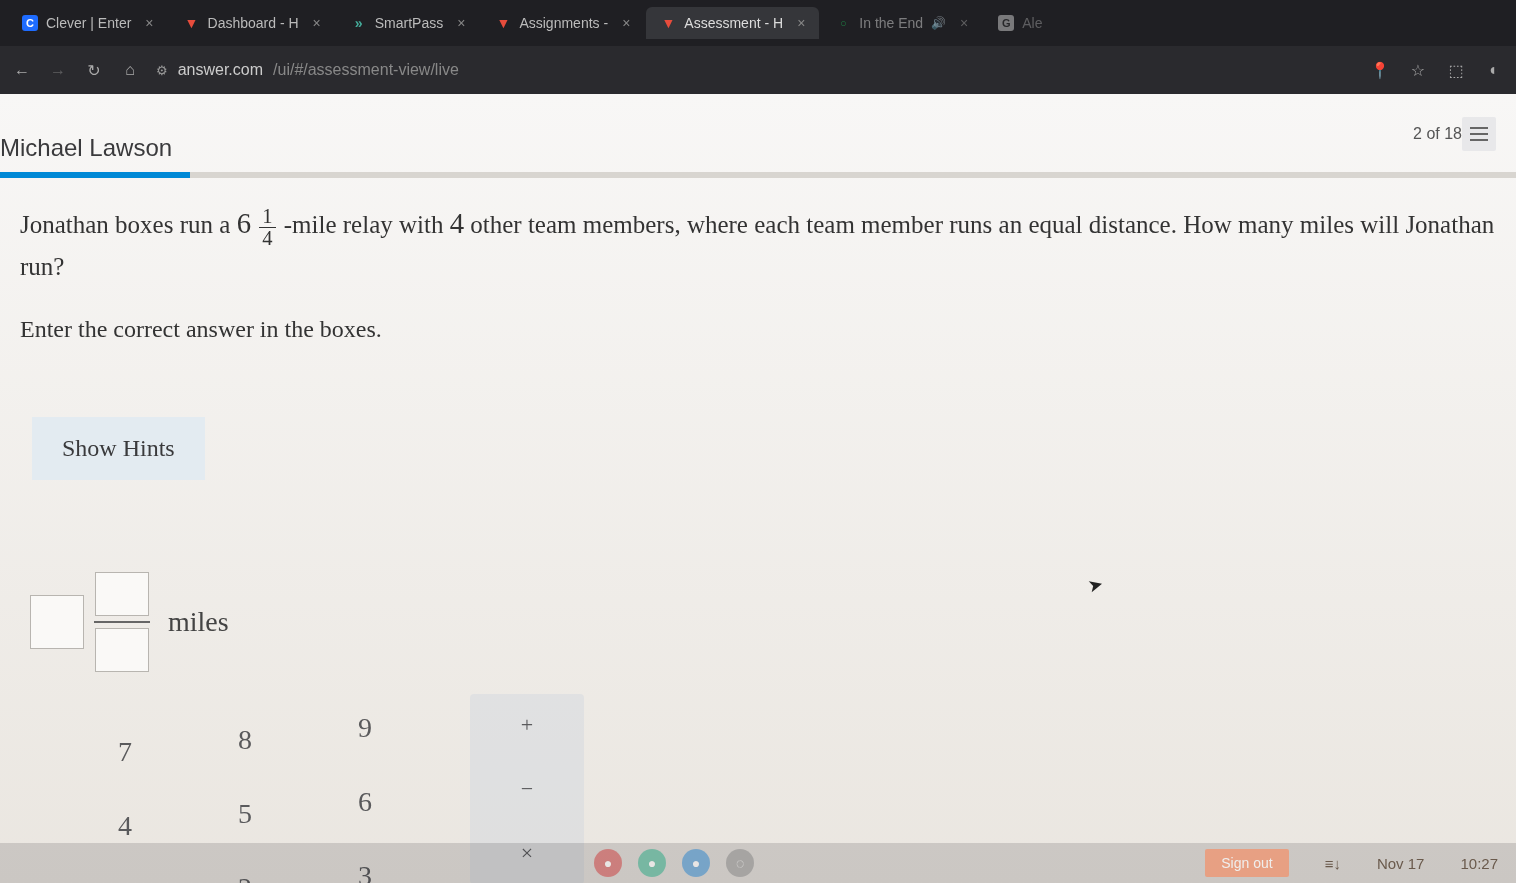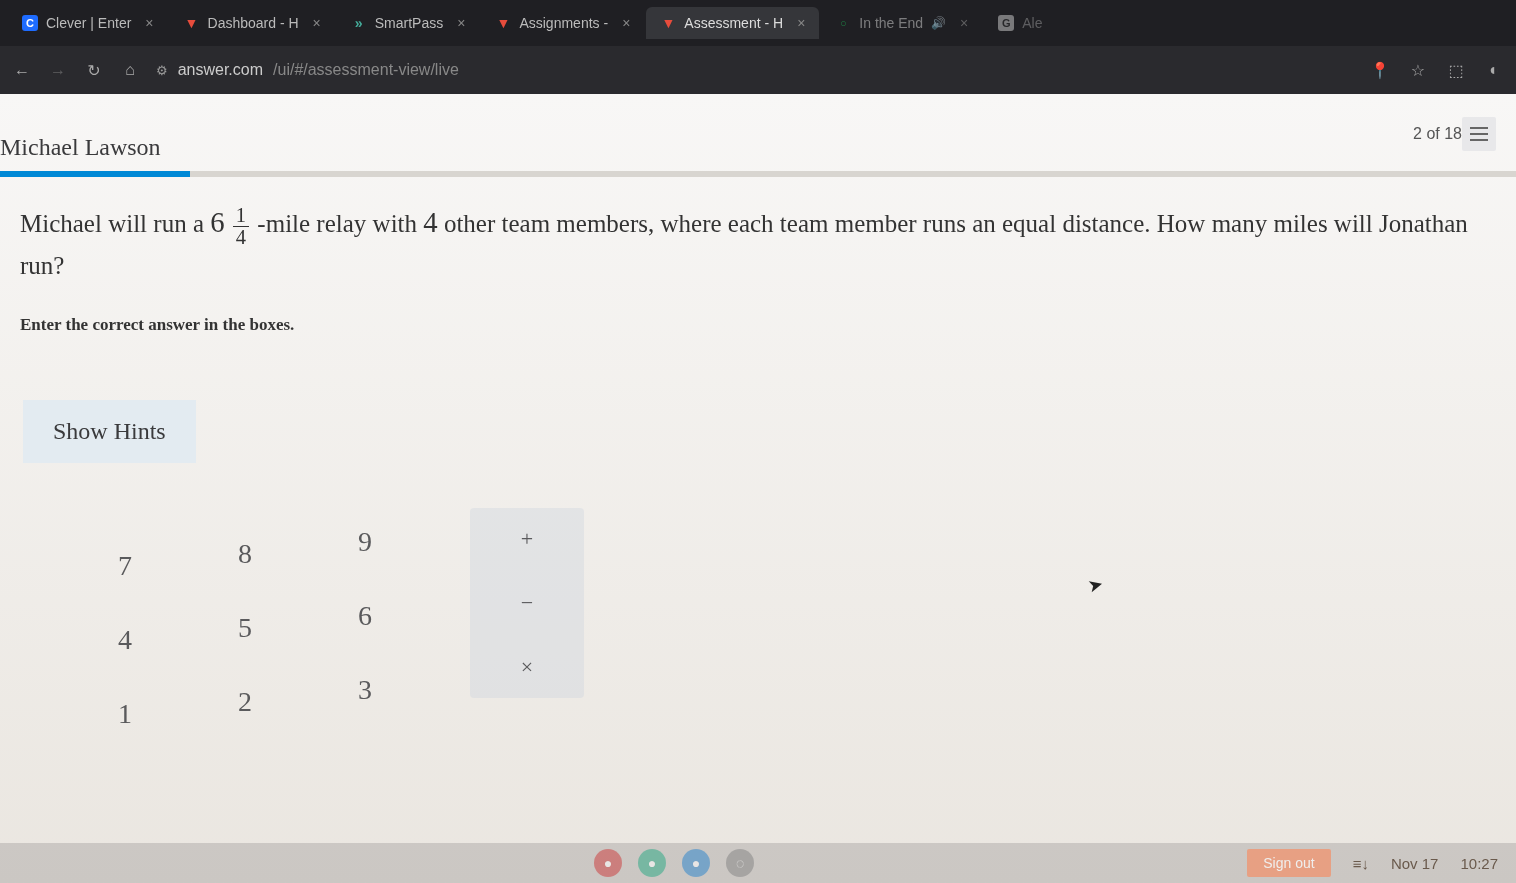--- a/index.html
+++ b/index.html
@@ -20,55 +20,55 @@
     
     .nav-bar { display: flex; align-items: center; height: 48px; padding: 0 12px; gap: 16px; background: #2a2a2e; }
     .nav-icon { width: 20px; height: 20px; color: #aaa; display: flex; align-items: center; justify-content: center; }
     .url-bar { flex: 0 0 auto; color: #ccc; font-size: 16px; display: flex; align-items: center; gap: 10px; }
     .url-path { color: #888; }
     .nav-right { margin-left: auto; display: flex; gap: 18px; }
     
     
     .page { background: linear-gradient(180deg, #f8f7f6 0%, #eae6e0 100%); height: calc(100% - 94px); position: relative; }
     .header { display: flex; align-items: center; padding: 12px 20px 10px 0; }
-    .student-name { font-size: 24px; color: #3a3a3c; font-family: Liberation Serif, serif; margin-top: 28px; }
+    .student-name { font-size: 24px; color: #3a3a3c; font-family: Liberation Sans, sans-serif; margin-top: 28px; }
     .progress-indicator { margin-left: auto; font-size: 16px; color: #555; margin-right: 0; }
     .menu-btn { width: 34px; height: 34px; background: #e8e8ea; display: flex; align-items: center; justify-content: center; border-radius: 2px; }
     .progress-bar { height: 6px; background: #d8d5d0; position: relative; }
     .progress-fill { height: 100%; background: #0089d6; width: 12.5%; }
     
     .question-area { padding: 24px 20px; }
     .question-text { font-size: 25px; color: #333; font-family: Georgia, "Times New Roman", serif; line-height: 1.5; }
     .frac { display: inline-flex; flex-direction: column; align-items: center; font-size: 0.82em; vertical-align: middle; line-height: 1; margin: 0 2px; }
     .frac .n { border-bottom: 1.5px solid #333; padding: 0 3px; }
     .frac .d { padding: 0 3px; }
     .big-num { font-size: 1.15em; }
-    .instruction { font-size: 17px; color: #333; font-family: Georgia, serif; margin-top: 30px; font-weight: bold; }
+    .instruction { font-size: 24px; color: #333; font-family: Georgia, serif; margin-top: 30px; }
     
     .answer-panel { margin: 18px 0 0 0; }
-    .hints-btn { display: inline-block; padding: 18px 30px; background: #e3ebf1; color: #3a3a3c; font-size: 24px; font-family: Georgia, serif; border: none; margin: 23px; }
+    .hints-btn { display: inline-block; padding: 18px 30px; background: #e3ebf1; color: #3a3a3c; font-size: 24px; font-family: Georgia, serif; border: none; margin: 32px; }
     
     .answer-row { display: flex; align-items: center; gap: 14px; padding-left: 30px; margin-top: 60px; }
     .mixed-input { display: flex; align-items: center; gap: 10px; }
     .whole-box, .num-box, .den-box { border: 1.5px solid #b8b5b0; background: #faf9f7; }
     .whole-box { width: 54px; height: 54px; }
     .num-box, .den-box { width: 54px; height: 44px; }
     .frac-line { width: 56px; height: 2px; background: #666; margin: 0; }
     .unit-label { font-size: 28px; font-family: Georgia, serif; color: #444; margin-left: 4px; }
     
     .keypad { display: flex; gap: 90px; padding: 40px 90px 0 110px; font-family: Georgia, serif; align-items: flex-start; }
     .keypad-col { display: flex; flex-direction: column; gap: 42px; }
     .keypad-col.ops { gap: 38px; background: rgba(200,210,220,0.35); padding: 18px 42px; margin-top: -18px; border-radius: 4px; }
     .key { font-size: 28px; color: #5a5a5c; text-align: center; min-width: 30px; }
     .key.op { font-size: 22px; }
     .offset1 { margin-top: 24px; }
     .offset2 { margin-top: 12px; }
     
     .taskbar { position: absolute; bottom: 0; left: 0; right: 0; height: 40px; background: rgba(30,30,34,0.15); display: flex; align-items: center; padding: 0 18px; gap: 16px; }
-    .taskbar-right { margin-left: auto; display: flex; align-items: center; gap: 22px; font-size: 15px; color: #6a5a4c; }
+    .taskbar-right { margin-left: auto; display: flex; align-items: center; gap: 36px; font-size: 15px; color: #6a5a4c; }
     .signout-btn { background: #f49068; color: #fff; padding: 6px 16px; border-radius: 2px; font-size: 14px; opacity: 0.7; }
     .task-icon { width: 28px; height: 28px; border-radius: 50%; display: flex; align-items: center; justify-content: center; font-size: 14px; font-weight: bold; color: #fff; opacity: 0.55; }
     .ti1{background:#c44;} .ti2{background:#3a8;} .ti3{background:#38c;} .ti4{background:#888;}
     
     .cursor { position: absolute; top: 480px; left: 1088px; font-size: 18px; color: #222; transform: rotate(-15deg); }
   </style>
 </head>
 <body>
 
 <div class="browser-chrome">
@@ -139,36 +139,47 @@
           <rect y="12" width="18" height="2" fill="#666"></rect>
         </svg>
     </div>
   </div>
   <div class="progress-bar">
     <div class="progress-fill"></div>
   </div>
 
   <div class="question-area">
     <div class="question-text">
-      <span>Michael will run a </span>
+      <span>Jonathan boxes run a </span>
       <span class="big-num">6</span>
       <span class="frac">
           <span class="n">1</span>
           <span class="d">4</span>
         </span>
       <span>-mile relay with </span>
       <span class="big-num">4</span>
       <span> other team members, where each team member runs an equal distance. How many miles will Jonathan run?</span>
     </div>
     <div class="instruction">Enter the correct answer in the boxes.</div>
   </div>
 
   <div class="answer-panel">
     <button class="hints-btn">Show Hints</button>
 
+    <div class="answer-row">
+      <div class="mixed-input">
+        <div class="whole-box"></div>
+        <div style="display:flex;flex-direction:column;align-items:center;gap:5px">
+          <div class="num-box"></div>
+          <div class="frac-line"></div>
+          <div class="den-box"></div>
+        </div>
+      </div>
+      <div class="unit-label">miles</div>
+    </div>
 
     <div class="keypad">
       <div class="keypad-col offset1">
         <div class="key">7</div>
         <div class="key">4</div>
         <div class="key">1</div>
       </div>
       <div class="keypad-col offset2">
         <div class="key">8</div>
         <div class="key">5</div>

